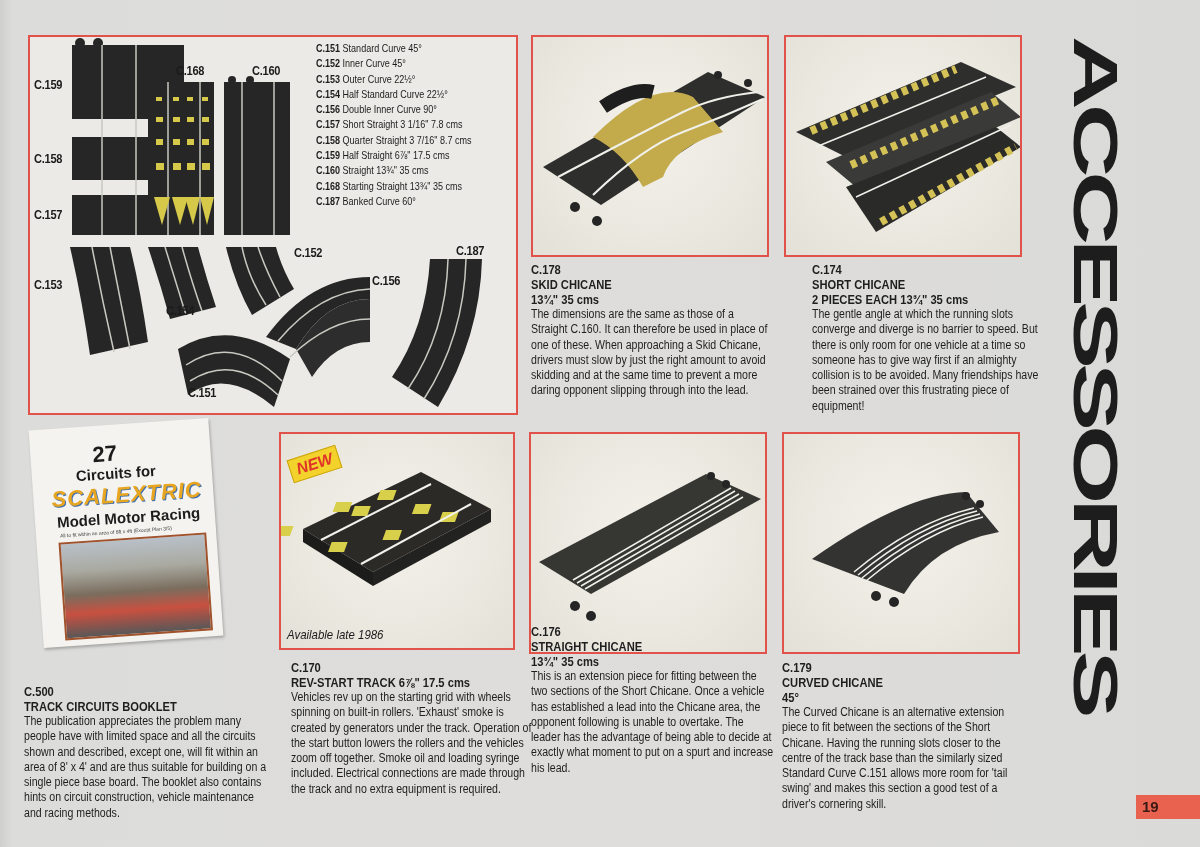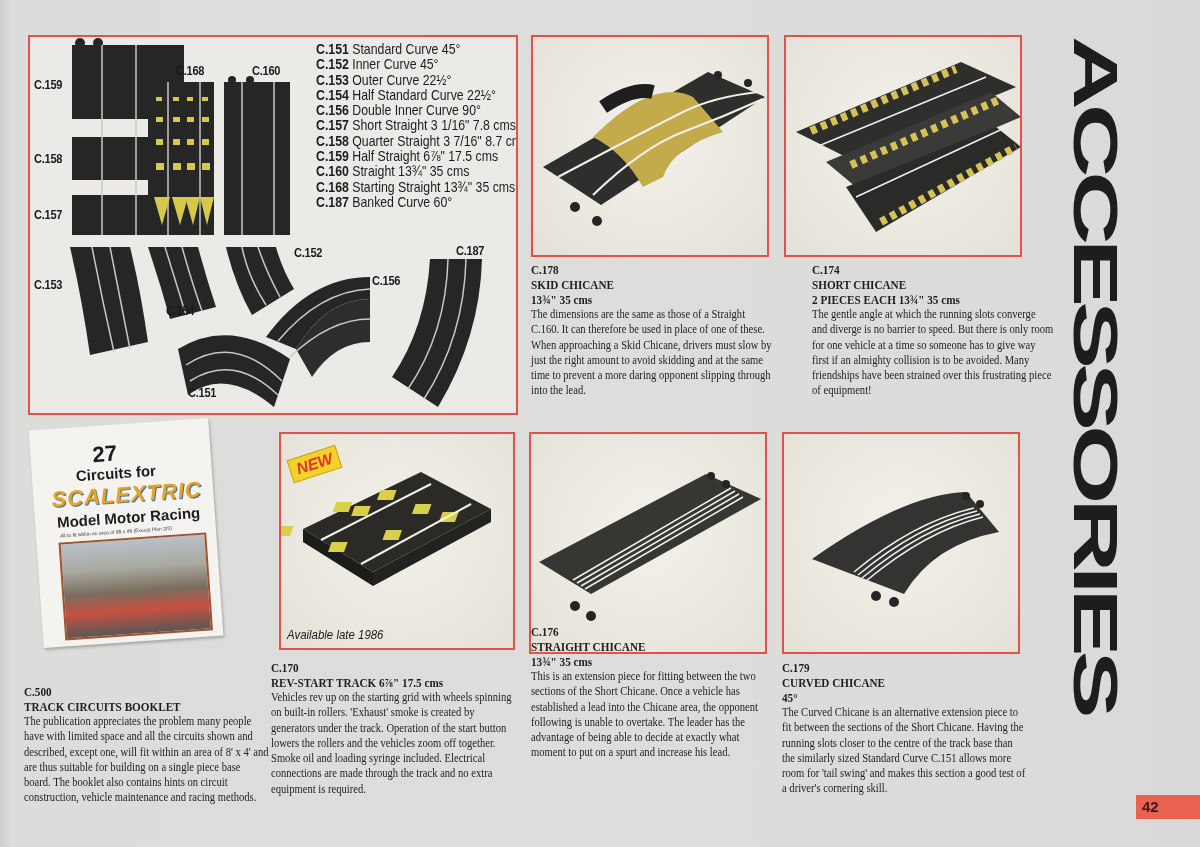--- a/index.html
+++ b/index.html
@@ -25,28 +25,28 @@
   
   #frame-layout { left: 28px; top: 35px; width: 490px; height: 380px; background: #ebeae6; }
   .track-label {
     position: absolute; font-weight: bold; font-size: 13px;
     font-family: "Liberation Sans Narrow", "Liberation Sans", sans-serif;
     letter-spacing: -0.3px; color: #1a1a1a;
     transform: scaleX(0.85); transform-origin: left;
   }
   .parts-list {
     position: absolute; left: 286px; top: 4px; width: 200px;
-    font-size: 15px; line-height: 15.3px;
+    font-size: 11px; line-height: 15.3px;
   }
   .parts-list .row { white-space: nowrap; transform: scaleX(0.82); transform-origin: left; }
   .parts-list .code { font-weight: bold; }
 
   
   .product-text {
-    position: absolute; font-size: 12.3px; line-height: 15.3px; color: #1e1e1e; font-family: Liberation Serif, serif;
+    position: absolute; font-size: 12.3px; line-height: 15.3px; color: #1e1e1e;
   }
   .product-text .code, .product-text .title, .product-text .subtitle {
     font-weight: bold; font-size: 13px; line-height: 15px; display: block;
   }
   .product-text .desc { display: block; transform: scaleX(0.86); transform-origin: left; width: 116%; }
   .product-text .hdr { transform: scaleX(0.86); transform-origin: left; width: 116%; }
 
   
   .side-title {
     position: absolute; left: 1040px; top: 36px; width: 80px; height: 540px;
@@ -324,21 +324,21 @@
   </div>
 
   <div class="product-text" style="left:24px;top:684px;width:246px">
     <div class="hdr">
       <span class="code">C.500</span>
       <span class="title">TRACK CIRCUITS BOOKLET</span>
     </div>
     <span class="desc">The publication appreciates the problem many people have with limited space and all the circuits shown and described, except one, will fit within an area of 8' x 4' and are thus suitable for building on a single piece base board. The booklet also contains hints on circuit construction, vehicle maintenance and racing methods.</span>
   </div>
 
-  <div class="product-text" style="left:271px;top:660px;width:244px">
+  <div class="product-text" style="left:291px;top:660px;width:244px">
     <div class="hdr">
       <span class="code">C.170</span>
       <span class="title">REV-START TRACK 6⅞" 17.5 cms</span>
     </div>
     <span class="desc">Vehicles rev up on the starting grid with wheels spinning on built-in rollers. 'Exhaust' smoke is created by generators under the track. Operation of the start button lowers the rollers and the vehicles zoom off together. Smoke oil and loading syringe included. Electrical connections are made through the track and no extra equipment is required.</span>
   </div>
 
   <div class="product-text" style="left:531px;top:624px;width:244px">
     <div class="hdr">
       <span class="code">C.176</span>
@@ -354,14 +354,14 @@
       <span class="title">CURVED CHICANE</span>
       <span class="subtitle">45°</span>
     </div>
     <span class="desc">The Curved Chicane is an alternative extension piece to fit between the sections of the Short Chicane. Having the running slots closer to the centre of the track base than the similarly sized Standard Curve C.151 allows more room for 'tail swing' and makes this section a good test of a driver's cornering skill.</span>
   </div>
 
   <div class="side-title">
     <span>ACCESSORIES</span>
   </div>
 
-  <div class="page-number">42</div>
+  <div class="page-number">19</div>
 </div>
 
 </body></html>

